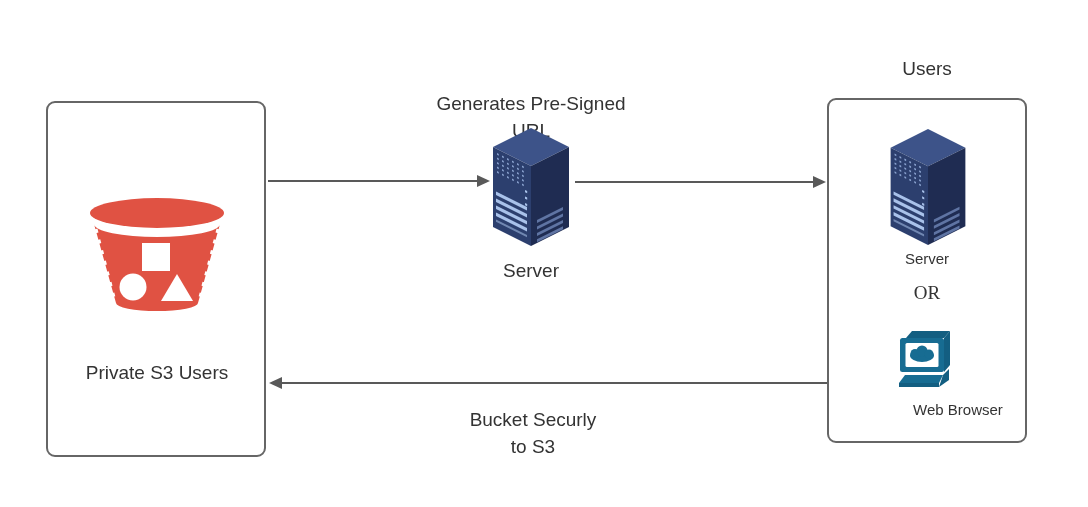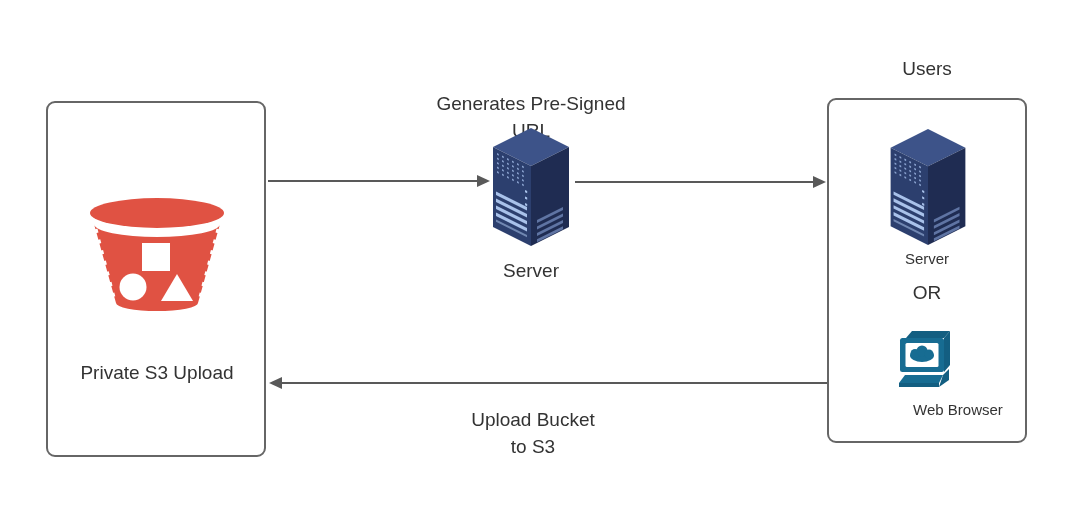--- a/index.html
+++ b/index.html
@@ -114,58 +114,58 @@
 
 <div id="canvas">
 
   <div class="group-box" style="left:46px;top:101px;width:220px;height:356px;">
   </div>
   <div class="node" style="left:87px;top:197px;width:140px;height:122px;">
     <svg width="140" height="122">
       <use href="#sym-bucket"></use>
     </svg>
   </div>
-  <div class="lbl" style="left:46px;top:359px;width:222px;">Private S3 Upload</div>
+  <div class="lbl" style="left:46px;top:359px;width:222px;">Private S3 Users</div>
 
   <div class="lbl multiline" style="left:391px;top:58px;width:280px;margin-top:32px;">Generates Pre-Signed
 URL</div>
   <div class="node" style="left:489px;top:126px;width:84px;height:122px;">
     <svg width="84" height="122">
       <use href="#sym-server"></use>
     </svg>
   </div>
   <div class="lbl" style="left:461px;top:257px;width:140px;">Server</div>
 
   <div class="lbl" style="left:827px;top:55px;width:200px;text-align:center;">Users</div>
   <div class="group-box" style="left:827px;top:98px;width:200px;height:345px;">
   </div>
   <div class="node" style="left:886px;top:127px;width:84px;height:120px;">
     <svg width="84" height="120">
       <use href="#sym-server"></use>
     </svg>
   </div>
   <div class="lbl-sm" style="left:857px;top:249px;width:140px;">Server</div>
-  <div class="lbl" style="left:857px;top:279px;width:140px;">OR</div>
+  <div class="lbl" style="left:857px;top:279px;width:140px;font-family:Liberation Serif, serif;">OR</div>
   <div class="node" style="left:899px;top:330px;width:58px;height:62px;">
     <svg width="58" height="62">
       <use href="#sym-browser"></use>
     </svg>
   </div>
   <div class="lbl-sm" style="left:888px;top:400px;width:140px;">Web Browser</div>
 
   <div>
     <div class="edge-line" style="left:268px;top:180px;width:212px;"></div>
     <div class="head-right" style="left:477px;top:174.5px;"></div>
   </div>
 
   <div>
     <div class="edge-line" style="left:575px;top:181px;width:241px;"></div>
     <div class="head-right" style="left:813px;top:175.5px;"></div>
   </div>
 
   <div>
     <div class="edge-line" style="left:280px;top:382px;width:547px;"></div>
     <div class="head-left" style="left:269px;top:376.5px;"></div>
-    <div class="lbl multiline" style="left:393px;top:406px;width:280px;">Upload Bucket
+    <div class="lbl multiline" style="left:393px;top:406px;width:280px;">Bucket Securly
 to S3</div>
   </div>
 
 </div>
 
 </body></html>

